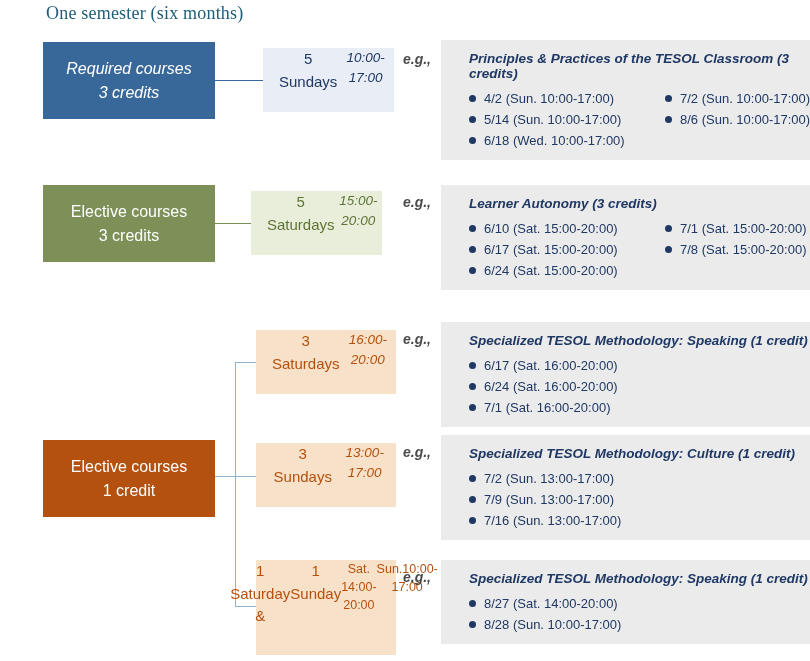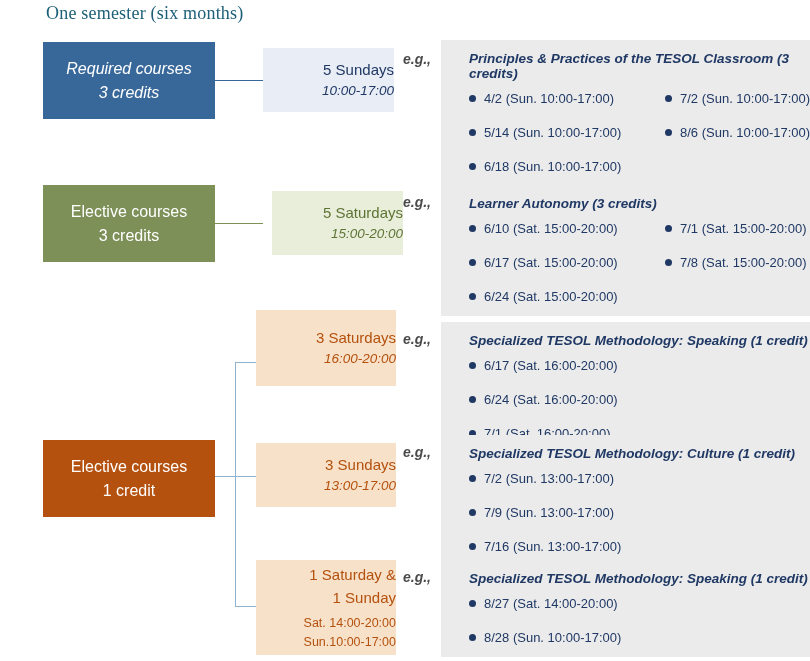--- a/index.html
+++ b/index.html
@@ -9,43 +9,43 @@
   .title { position:absolute; left:8px; top:3px; font-family:"Liberation Serif", serif;
            font-size:18px; color:#1d5f78; letter-spacing:0.2px; }
 
   .block { position:absolute; left:5px; width:172px; height:77px; color:#ffffff;
            display:flex; flex-direction:column; align-items:center; justify-content:center;
            text-align:center; font-size:16px; line-height:1.5; }
   .block.blue   { background:#38689a; top:42px;font-style:italic;  }
   .block.green  { background:#7c9057; top:185px; }
   .block.orange { background:#b4510e; top:440px; }
 
-  .sched { position:absolute; display:flex; flex-direction:column; align-items:flex-end;
+  .sched { position:absolute; display:flex; flex-direction:row; align-items:flex-start;
            justify-content:center; text-align:center; line-height:1.5;padding-left:16px; }
   .sched .l1 { font-size:15px; }
   .sched .l2 { font-size:13.5px;font-style:italic; }
   .sched .s1 { font-size:12.5px; line-height:1.45; }
   .sched .gap { height:5px; }
   .sched.blue   { left:225px; top:48px;  width:131px; height:64px; background:#e9edf6; color:#1f3864; }
-  .sched.green  { left:234px; top:191px; width:131px; height:64px; background:#e9eedb; color:#5e7434; }
+  .sched.green  { left:213px; top:191px; width:131px; height:64px; background:#e9eedb; color:#5e7434; }
   .sched.orange { background:#f8e1c9; color:#b4510e; }
-  .sched.o1 { left:218px; top:310px; width:140px; height:76px; }
+  .sched.o1 { left:218px; top:330px; width:140px; height:64px; }
   .sched.o2 { left:218px; top:443px; width:140px; height:64px; }
   .sched.o3 { left:218px; top:560px; width:140px; height:95px; }
 
   .eg { position:absolute; left:365px; font-size:14px; font-weight:bold; font-style:italic; color:#4a4a4a; }
   .eg.e1 { top:51px; }  .eg.e2 { top:194px; } .eg.e3 { top:331px; }
   .eg.e4 { top:444px; } .eg.e5 { top:569px; }
 
   .panel { position:absolute; left:403px; width:407px; background:#ebebeb; padding:11px 10px 9px 28px; }
   .panel.p1 { top:40px; }  .panel.p2 { top:185px; } .panel.p3 { top:322px; }
   .panel.p4 { top:435px; } .panel.p5 { top:560px; }
   .panel-title { font-size:13.5px; font-weight:bold; font-style:italic; color:#1f3864; margin-bottom:7px; }
   .cols { display:flex; }
-  .col { display:flex; flex-direction:column;gap:13px; }
+  .col { display:flex; flex-direction:column; }
   .col1 { width:196px; }
   .item { display:flex; align-items:center; font-size:13px; color:#1f3864; height:21px; }
   .dot { width:7px; height:7px; border-radius:50%; background:#1f3864; margin-right:8px; flex:none; }
 
   .line { position:absolute; }
   .c1 { left:177px; top:80px;  width:48px; height:1px; background:#38689a; }
   .c2 { left:177px; top:223px; width:48px; height:1px; background:#7c9057; }
   .b-mid { left:177px; top:476px; width:41px;  height:1px;   background:#8fb3cf; }
   .b-v   { left:197px; top:362px; width:1px;   height:245px; background:#8fb3cf; }
   .b-top { left:197px; top:362px; width:21px;  height:1px;   background:#8fb3cf; }
@@ -75,21 +75,21 @@
         <div class="item">
             <span class="dot"></span>
             <span>4/2 (Sun. 10:00-17:00)</span>
           </div>
         <div class="item">
             <span class="dot"></span>
             <span>5/14 (Sun. 10:00-17:00)</span>
           </div>
         <div class="item">
             <span class="dot"></span>
-            <span>6/18 (Sun. 10:00-17:00)</span>
+            <span>6/18 (Wed. 10:00-17:00)</span>
           </div>
       </div>
       <div class="col">
         <div class="item">
             <span class="dot"></span>
             <span>7/2 (Sun. 10:00-17:00)</span>
           </div>
         <div class="item">
             <span class="dot"></span>
             <span>8/6 (Sun. 10:00-17:00)</span>

